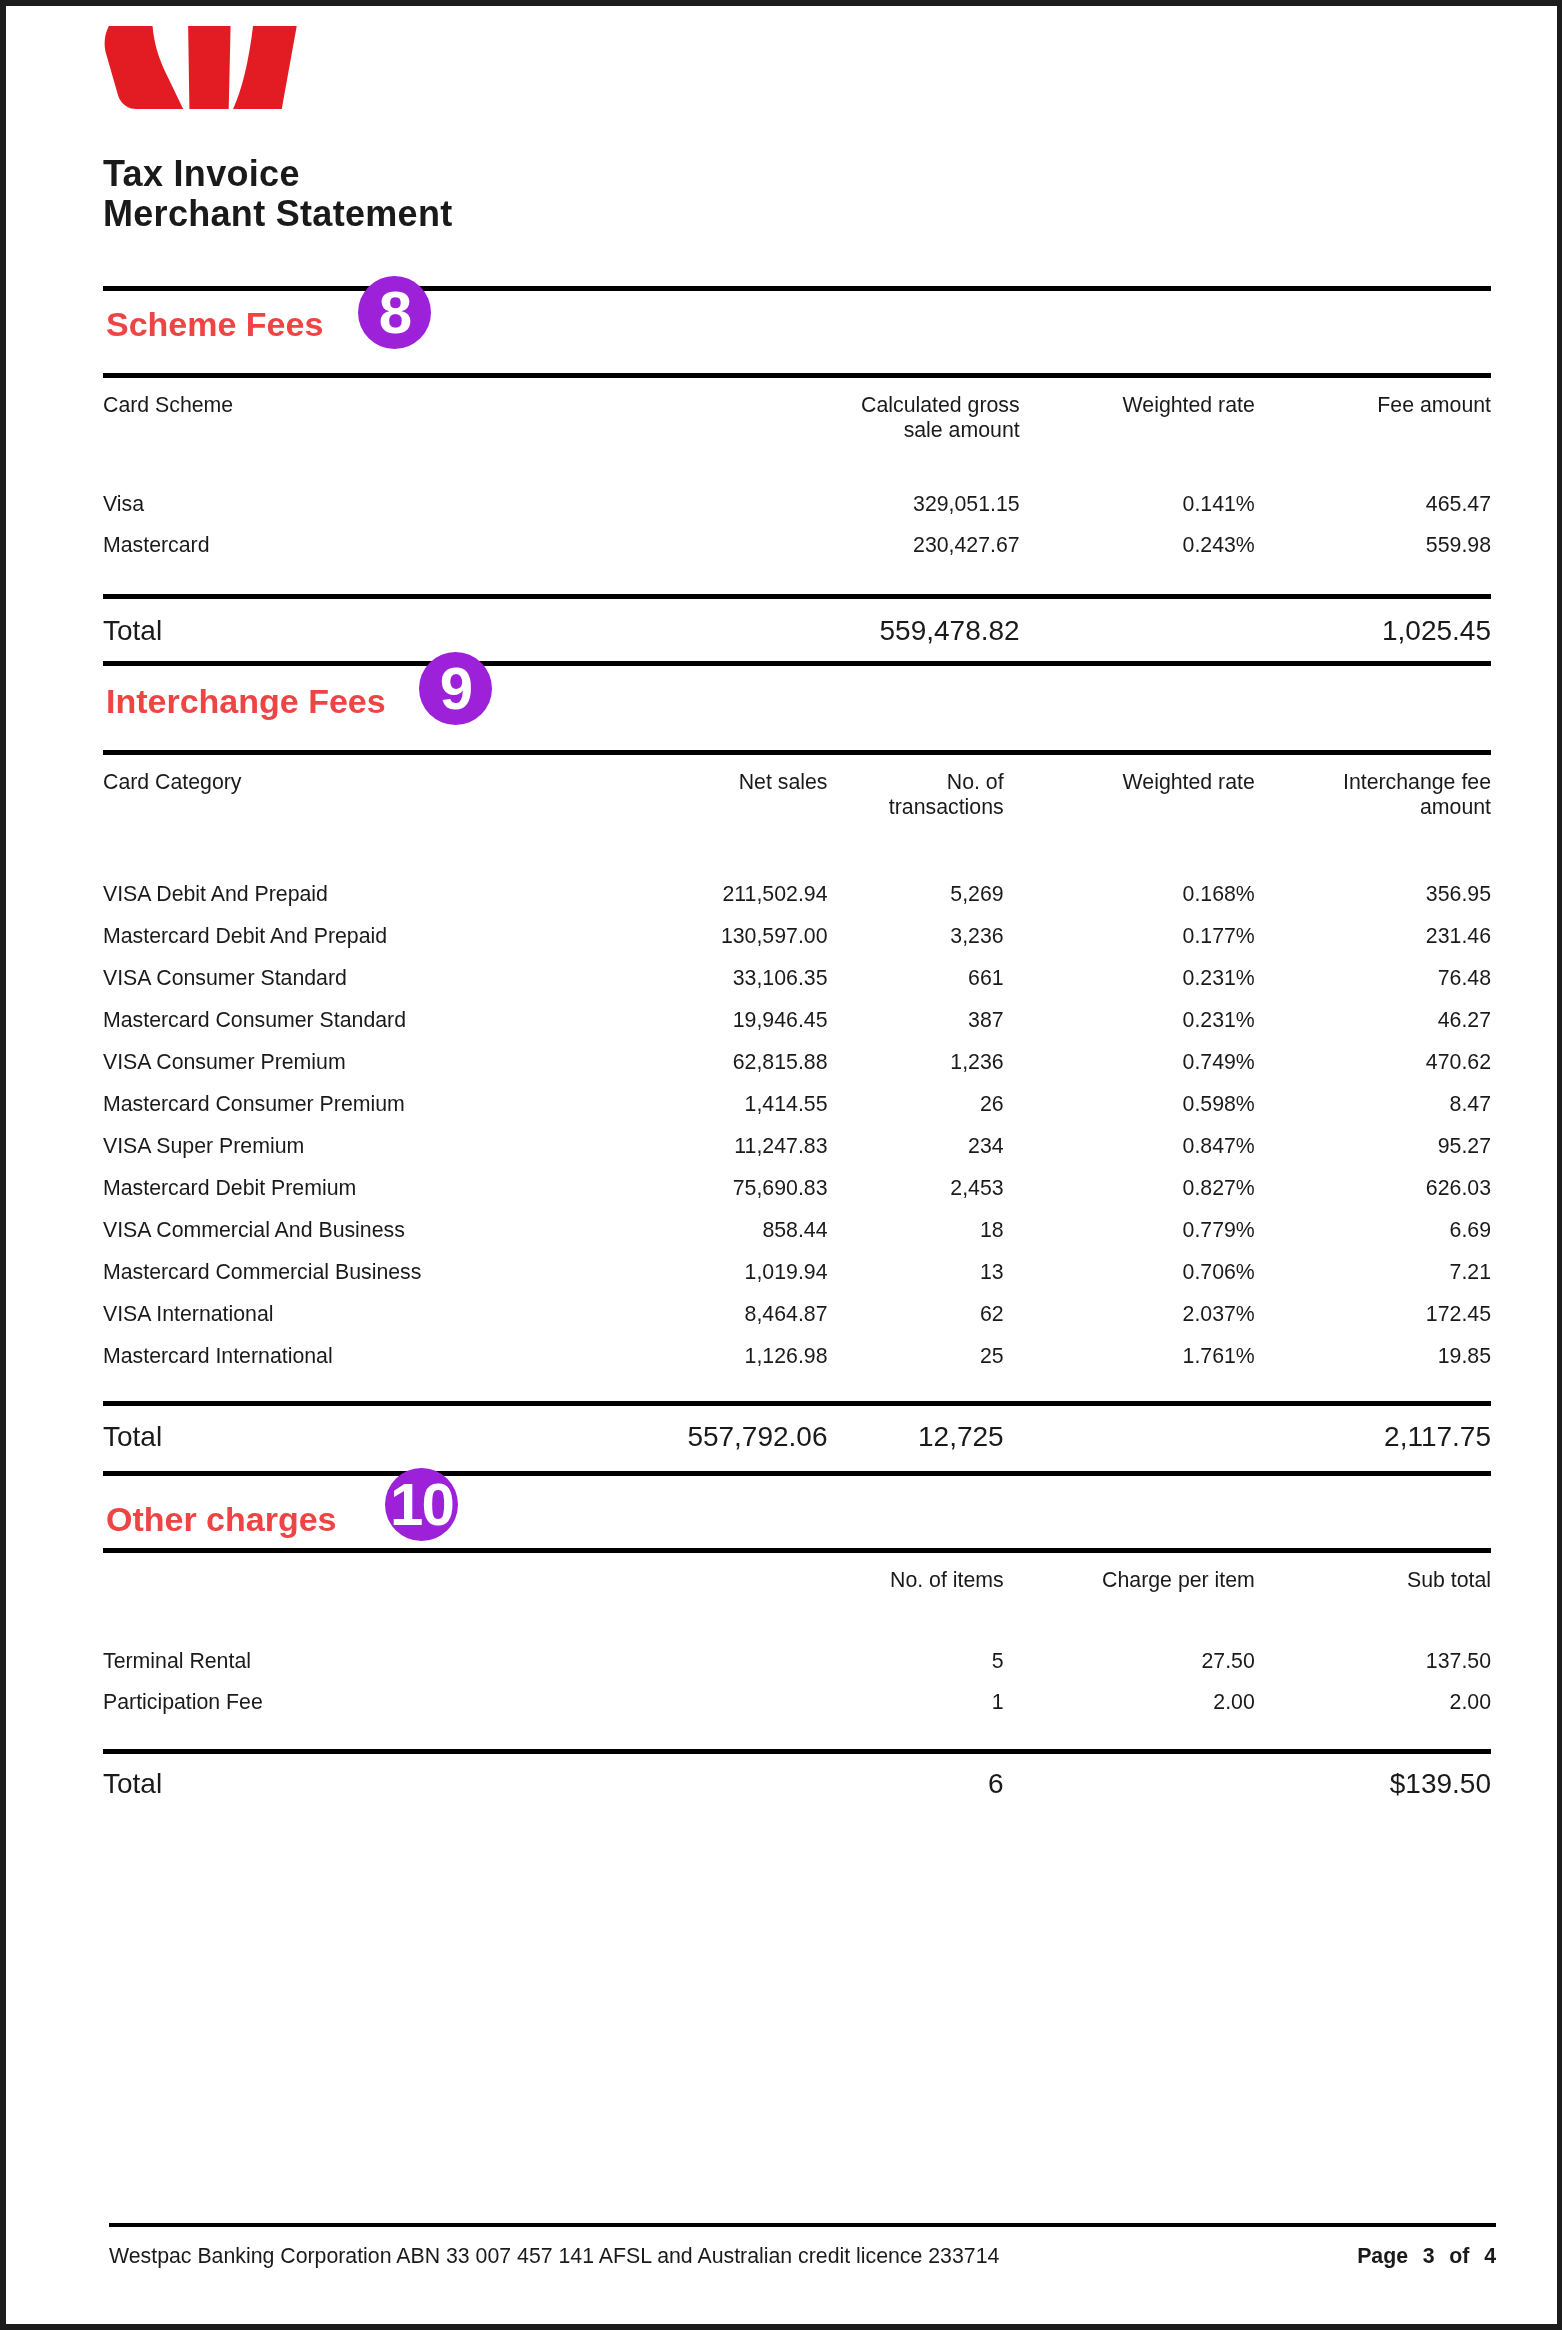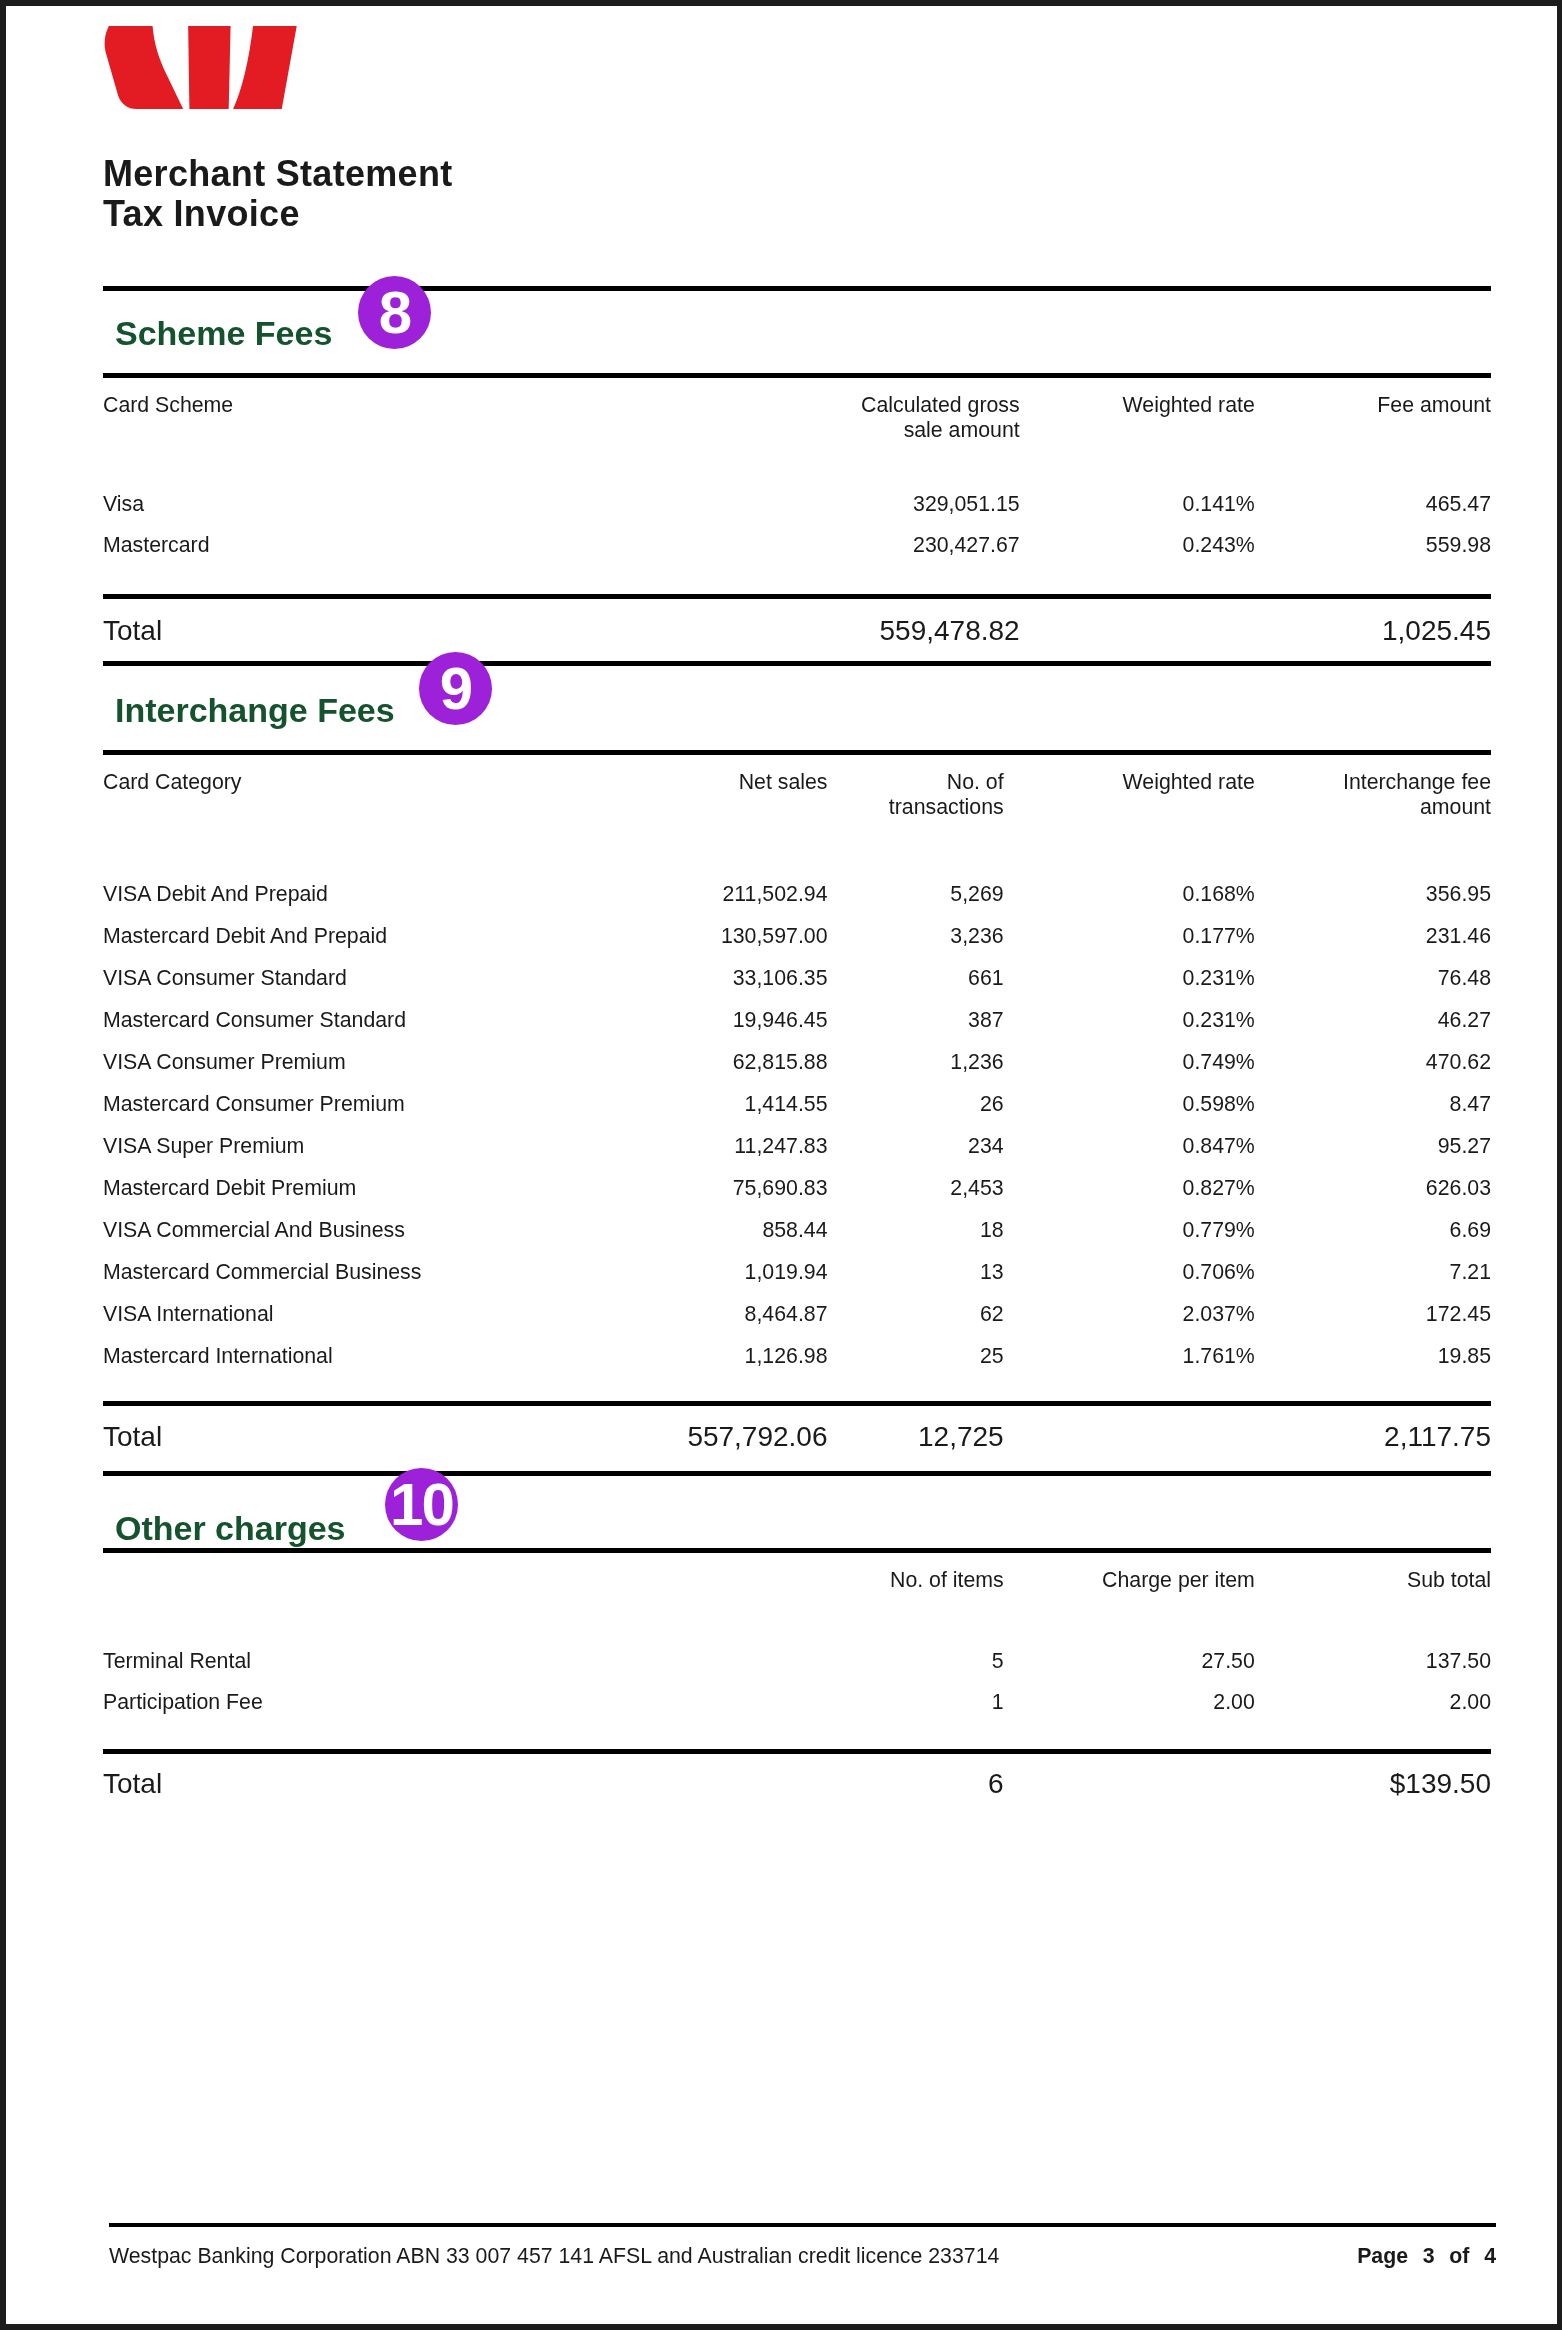--- a/index.html
+++ b/index.html
@@ -39,26 +39,26 @@
     background: #000000;
   }
   .mt-ruleA { margin-top: 52px; }
   
   .heading-row {
     position: relative;
     height: 40px;
     margin-top: 10px;
   }
   .section-heading {
-    margin: 12px;
+    margin: 3px;
     display: inline-block;
     font-size: 34px;
     line-height: 40px;
     font-weight: bold;
-    color: #14532d;
+    color: #ef4444;
     text-align: center;
   }
   .badge {
     position: absolute;
     width: 73px;
     height: 73px;
     border-radius: 50%;
     background: #9e21da;
     color: #ffffff;
     font-weight: bold;
@@ -161,22 +161,22 @@
 
   <svg class="logo" viewBox="0 0 310 133" xmlns="http://www.w3.org/2000/svg">
     <g fill="#e31c23">
       <path d="M9 0 H79 C81 27 89 53 102 79 L128 133 H53 C39 133 29 125 24 112 L5 46 C0 30 2 13 9 0 Z"></path>
       <path d="M136 0 H204 L201 133 H138 Z"></path>
       <path d="M240 0 H310 L286 133 H208 C222 103 233 58 240 0 Z"></path>
     </g>
   </svg>
 
   <div class="title">
+    <div>Tax Invoice</div>
     <div>Merchant Statement</div>
-    <div>Tax Invoice</div>
   </div>
 
   <div class="rule mt-ruleA"></div>
 
   <div class="heading-row">
     <h2 class="section-heading">Scheme Fees</h2>
     <span class="badge badge-scheme">8</span>
   </div>
 
   <div class="rule rule-after-heading-scheme"></div>

